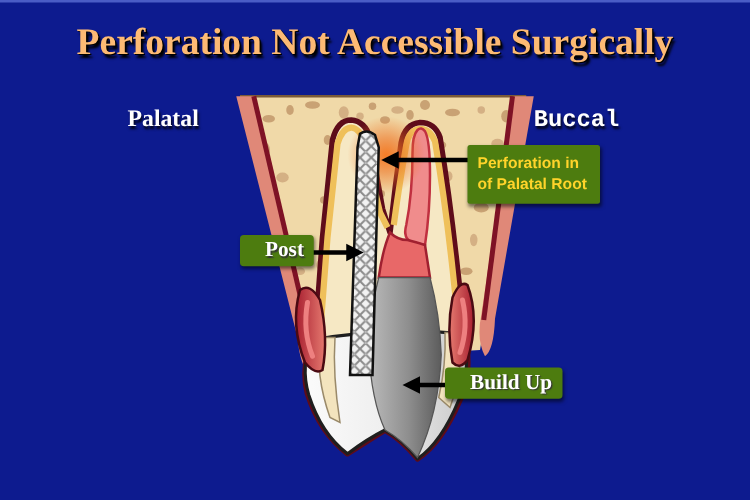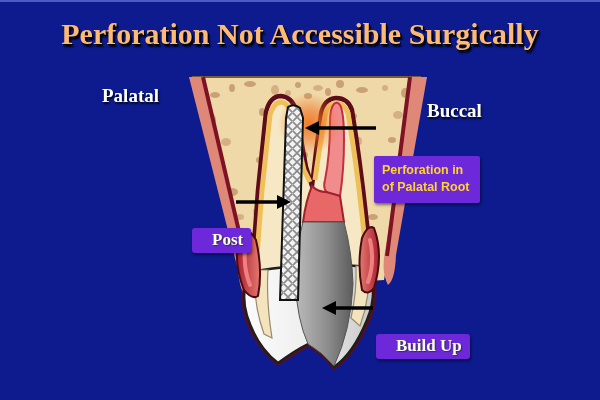--- a/index.html
+++ b/index.html
@@ -26,39 +26,38 @@
   }
   .anat-label{
     position:absolute;
     font-family:"Liberation Serif", serif;
     font-weight:bold;
     font-size:19px;
     color:#FFFFFF;
     text-shadow:1px 2px 2px rgba(0,0,0,0.85);
   }
   .lbl-palatal{left:102px;top:85px;}
-  .lbl-buccal{left:427px;top:100px;}
+  .lbl-buccal{left:427px;top:85px;font-family:Liberation Mono, monospace;}
   .callout-box{
     position:absolute;
-    background:#6d28d9;
+    background:#4d7c0f;
     border-radius:3px;
     box-shadow:1px 2px 3px rgba(0,0,0,0.5);
-    margin-top:40px;
   }
   .callout-box.serif-box{
     color:#FFFFFF;
     font-family:"Liberation Serif", serif;
     font-weight:bold;
     font-size:17px;
     padding:2px 8px 3px 20px;
     text-shadow:1px 1px 1px #333;
     white-space:nowrap;
   }
   .box-post{left:192px;top:188px;}
-  .box-buildup{left:376px;top:294px;}
+  .box-buildup{left:356px;top:294px;}
   .box-perforation{
     left:374px;top:116px;width:92px;
     color:#FFD42A;
     font-family:"Liberation Sans", sans-serif;
     font-weight:bold;
     font-size:12.5px;
     line-height:1.38;
     padding:6px 6px 6px 8px;
     border-radius:2px;
   }

